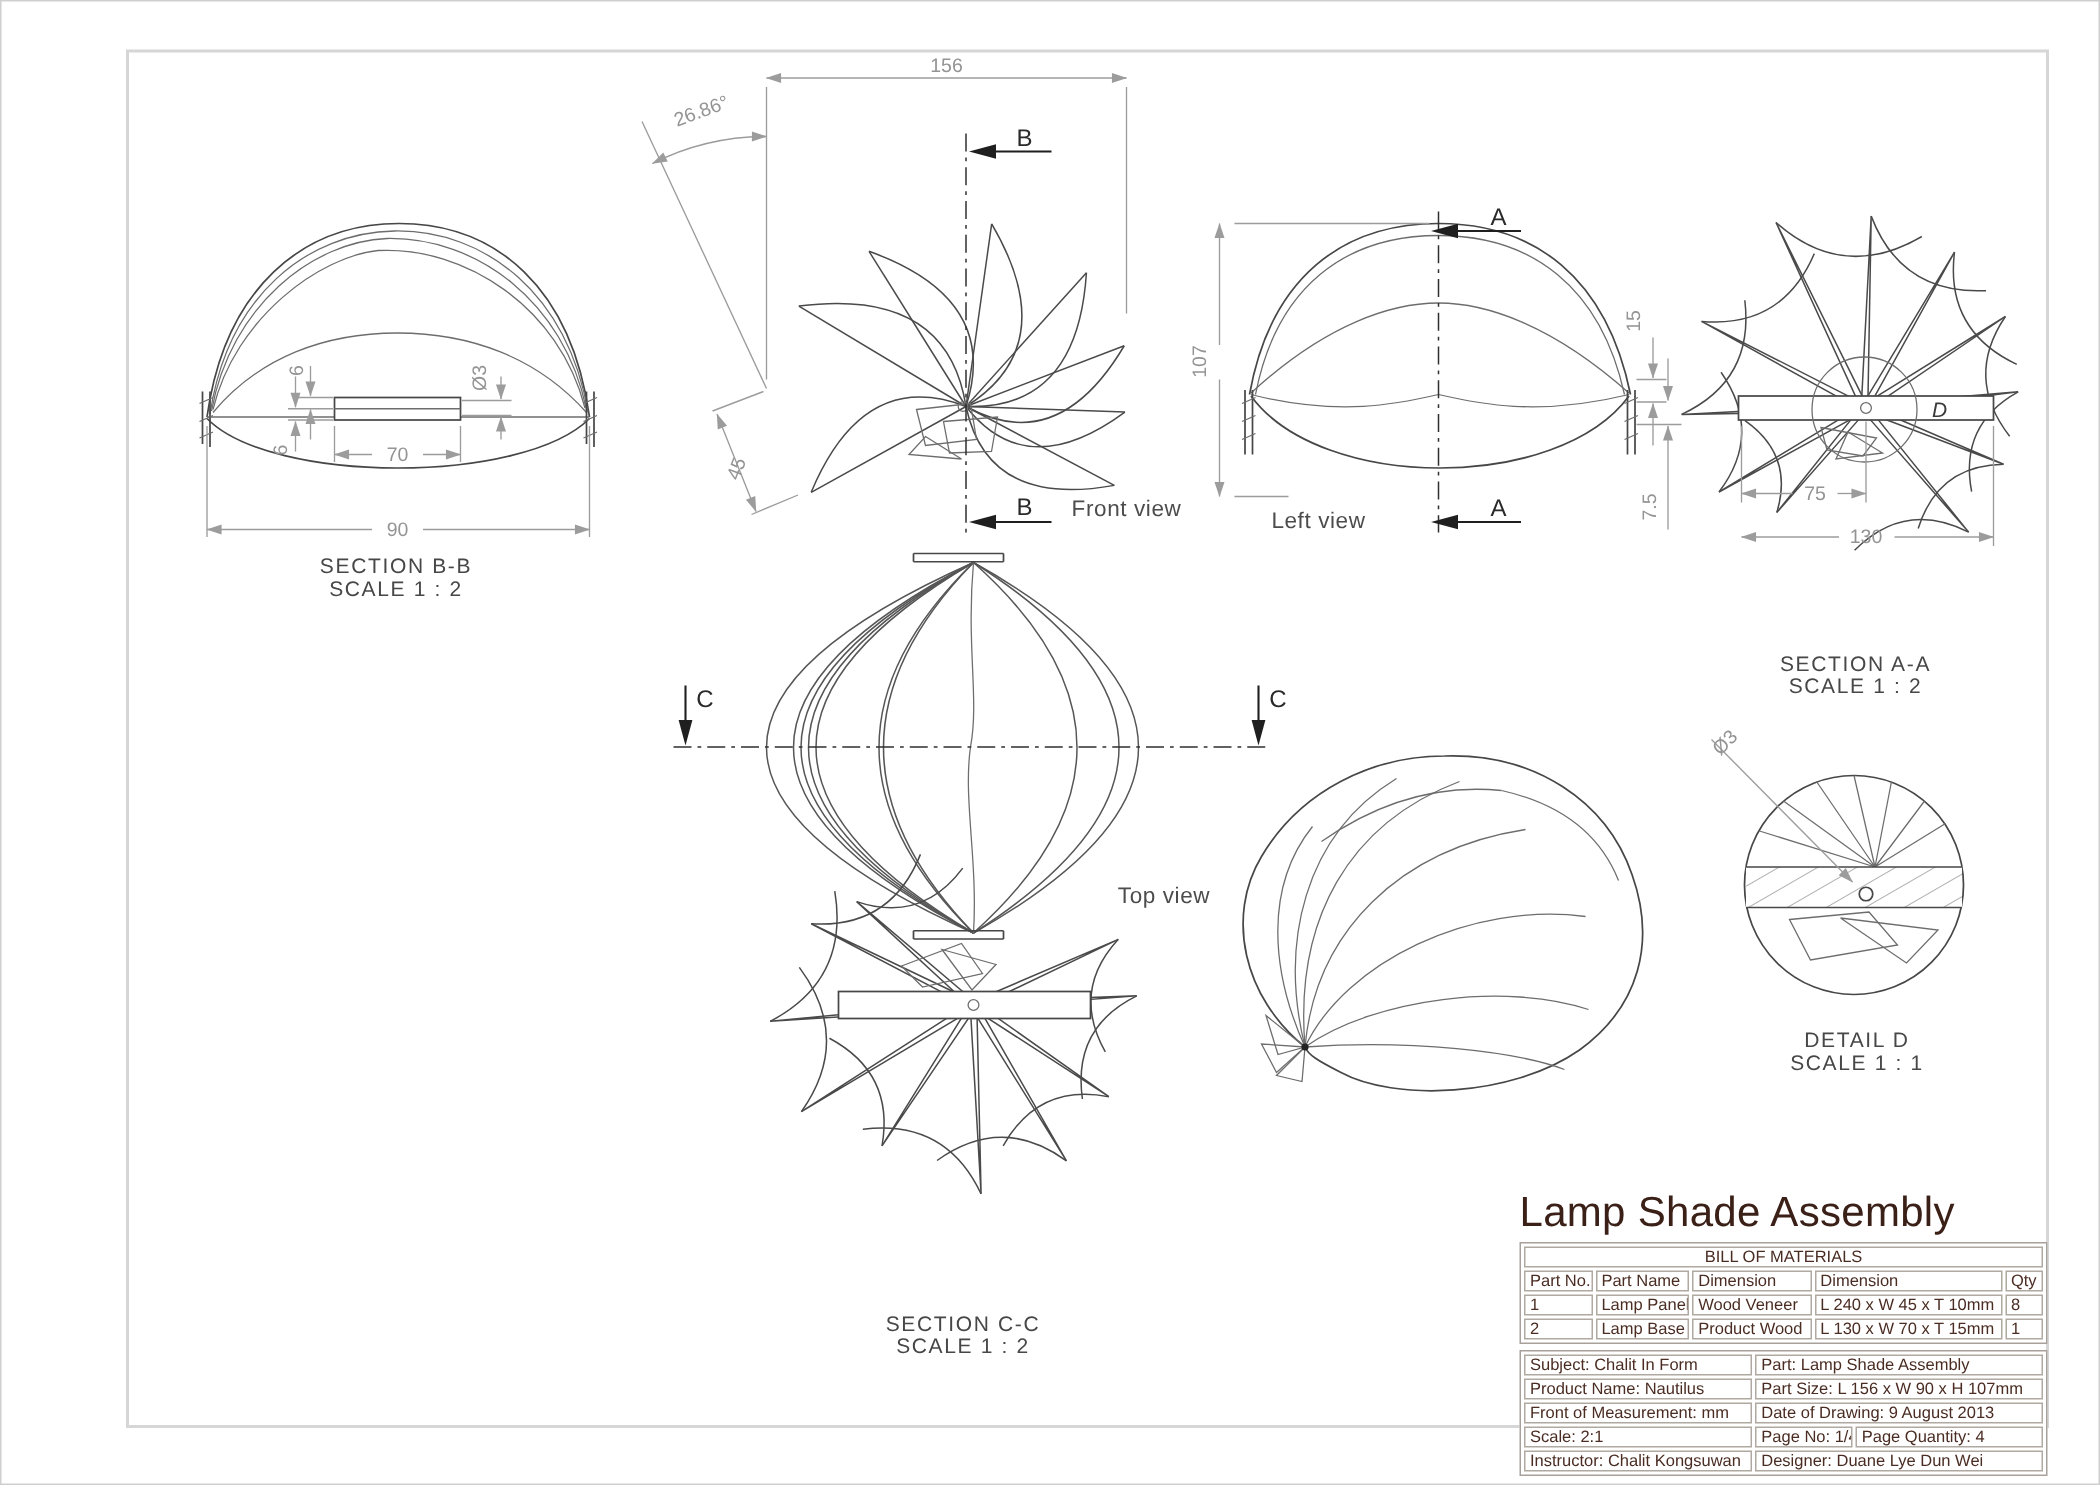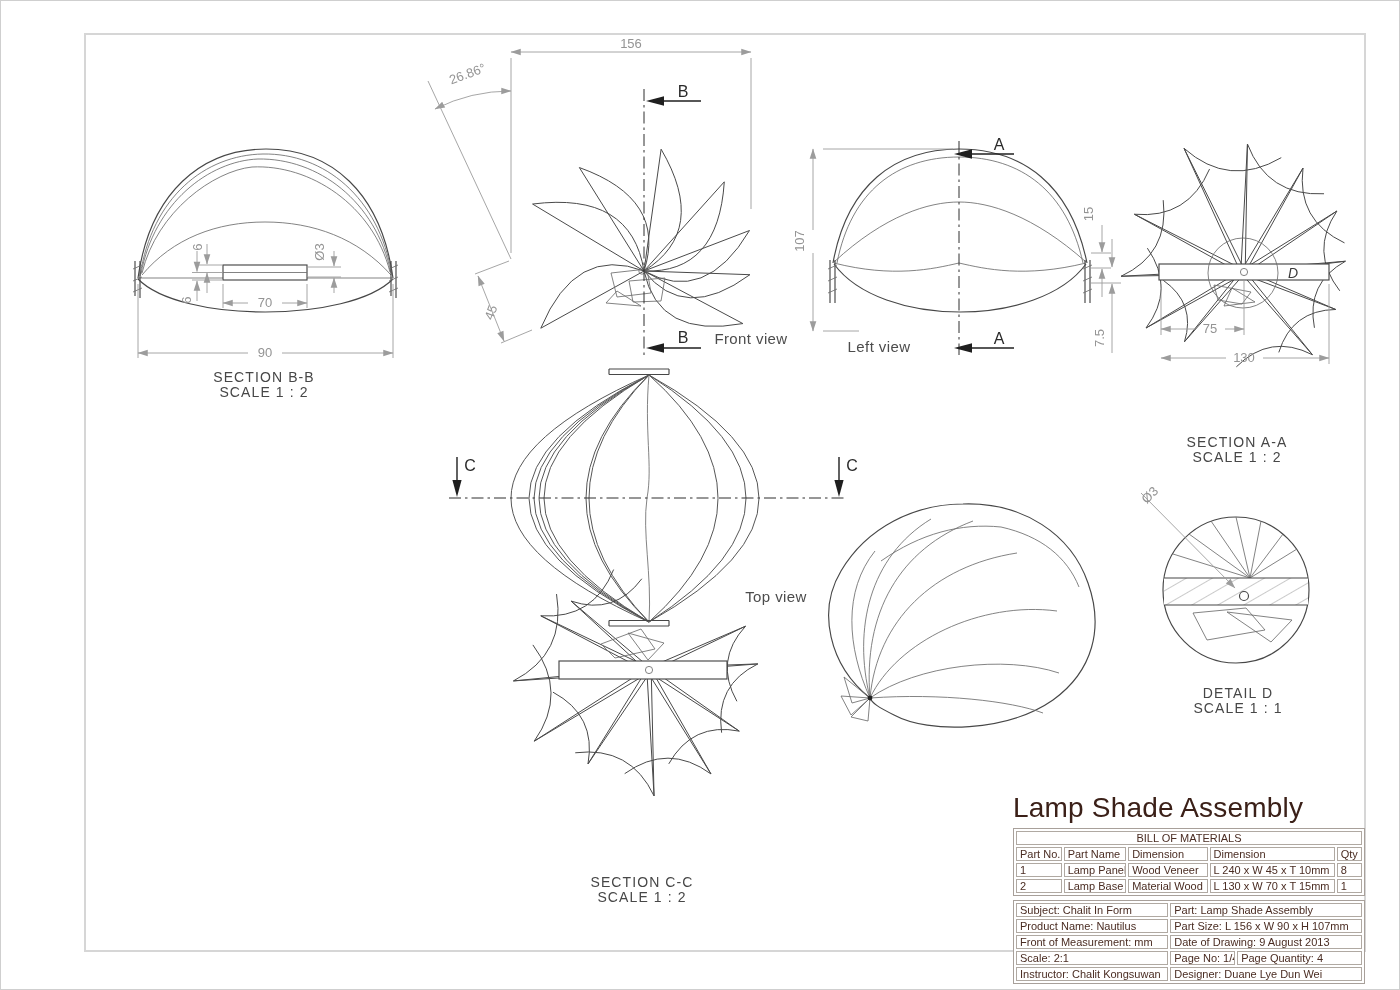--- a/index.html
+++ b/index.html
@@ -329,21 +329,21 @@
       <tr>
         <td>1</td>
         <td>Lamp Panel</td>
         <td>Wood Veneer</td>
         <td>L 240 x W 45 x T 10mm</td>
         <td>8</td>
       </tr>
       <tr>
         <td>2</td>
         <td>Lamp Base</td>
-        <td>Material Wood</td>
+        <td>Product Wood</td>
         <td>L 130 x W 70 x T 15mm</td>
         <td>1</td>
       </tr>
     </tbody>
       </table>
 
     <table class="info">
       <colgroup>
           <col style="width:44.5%">
           <col style="width:19%">

